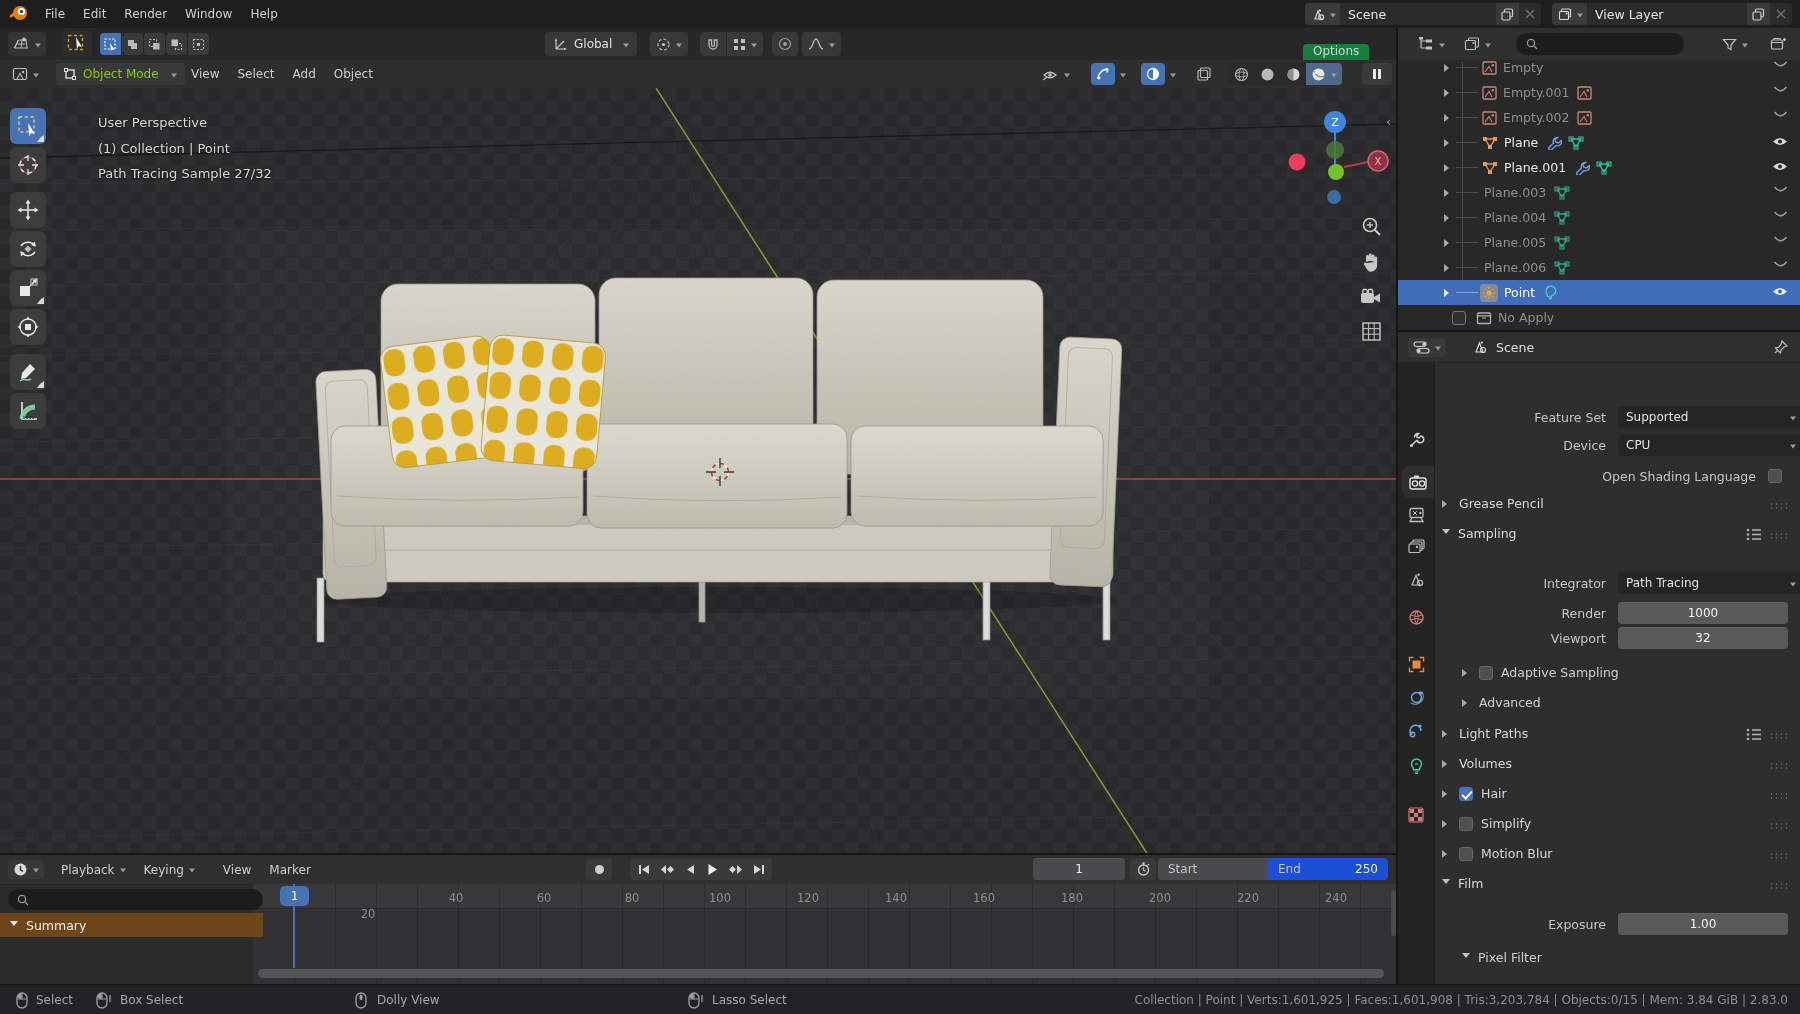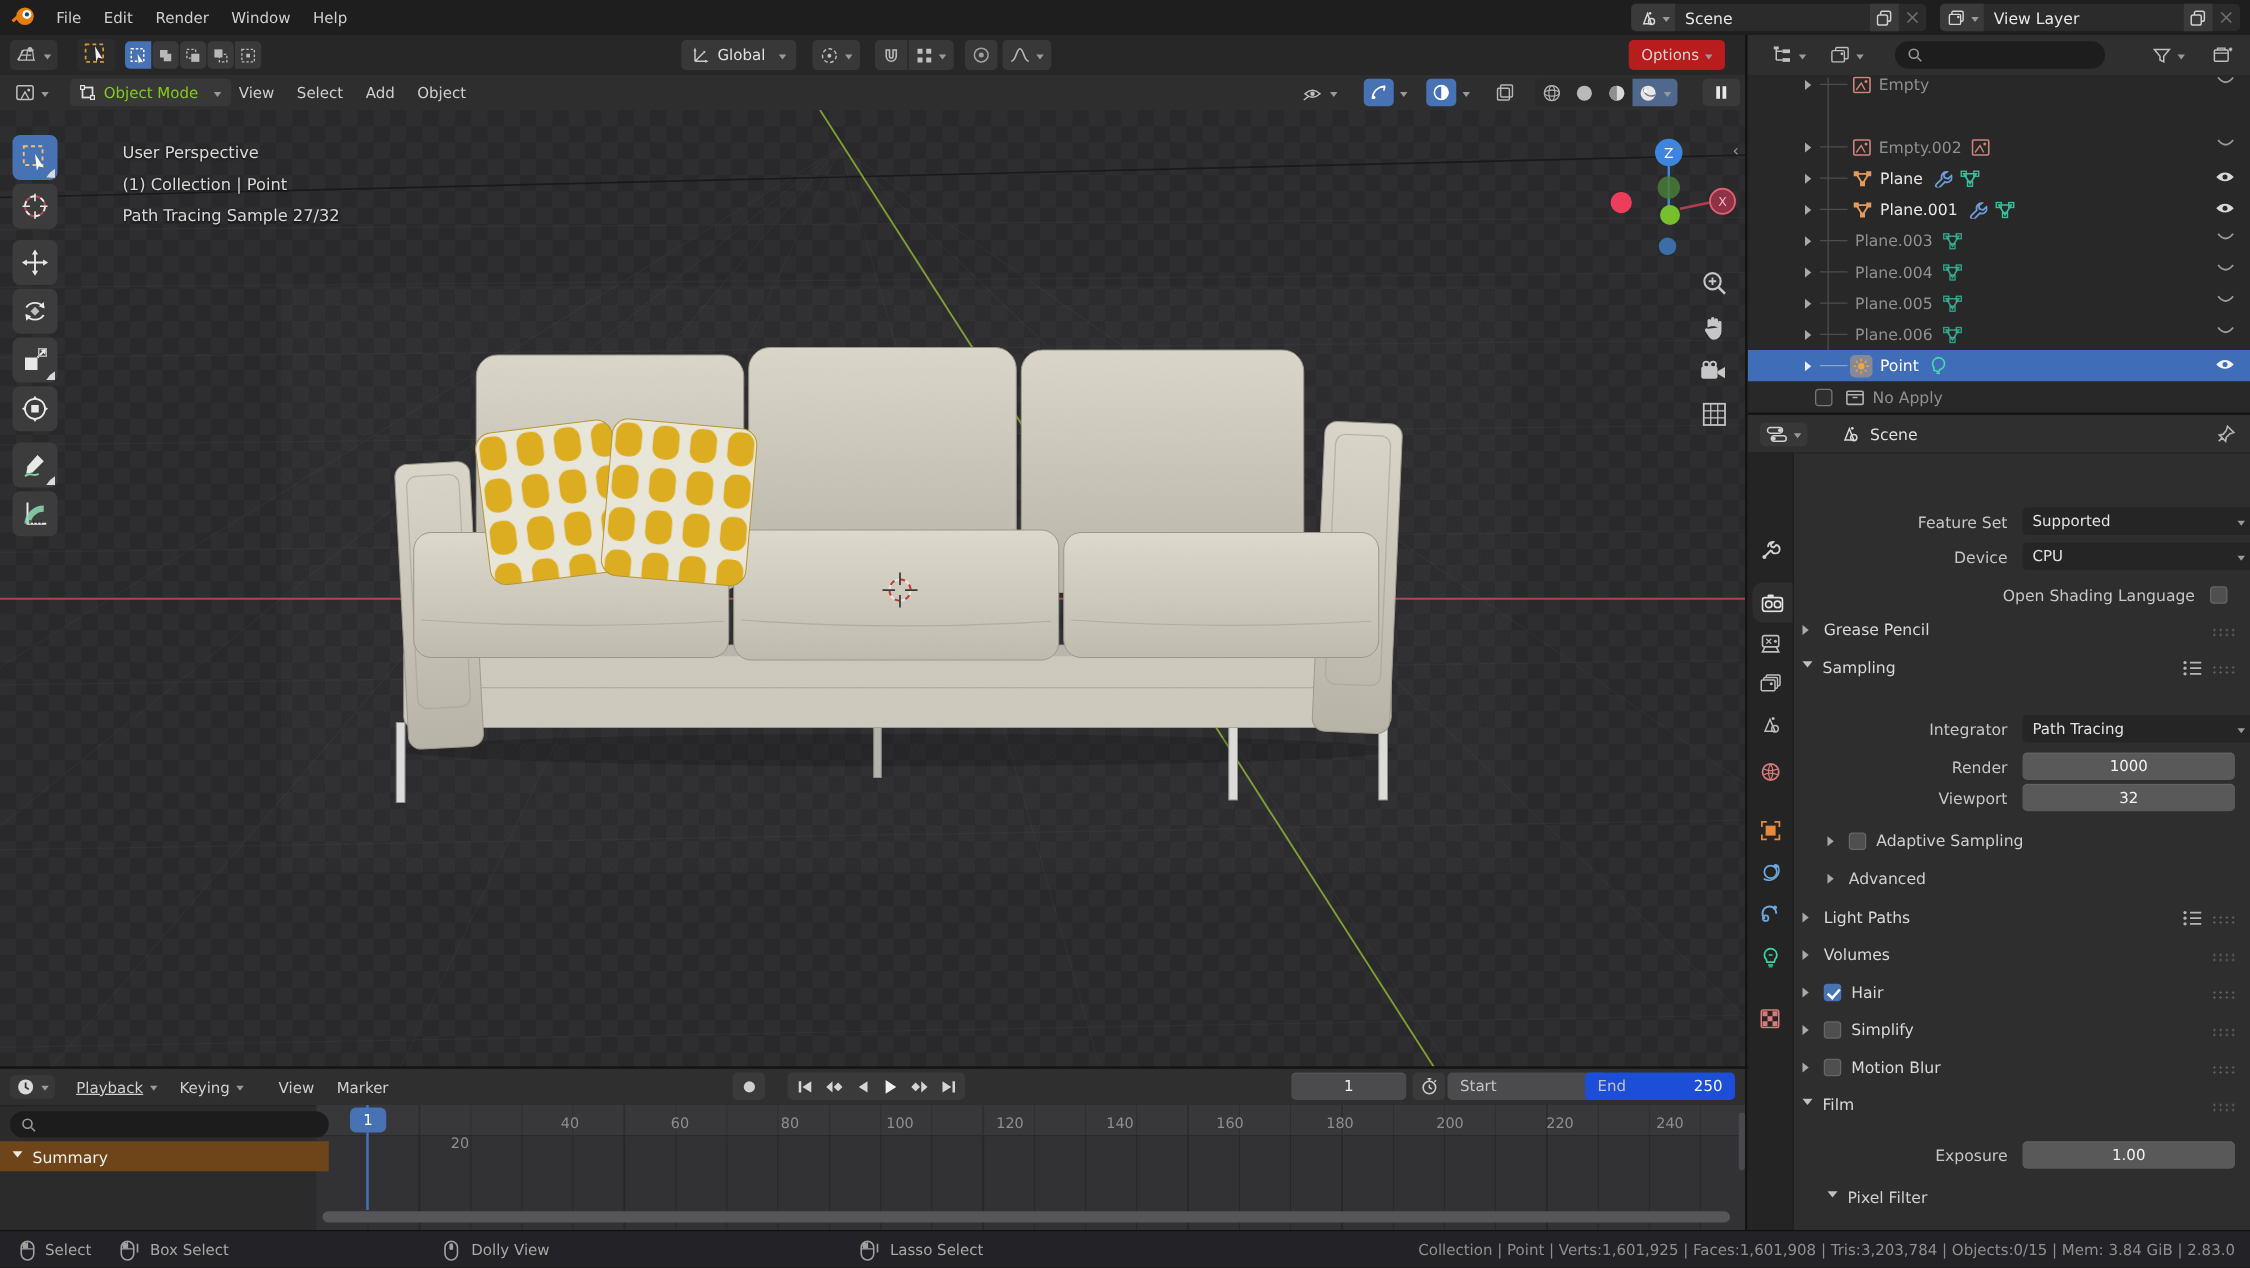--- a/index.html
+++ b/index.html
@@ -184,21 +184,21 @@
           <circle cx="7" cy="7" r="2" fill="#9f9f9f"></circle>
         </svg>
     </span>
     <span class="abs row" style="left:802px;top:4px;height:24px;padding:0 6px;background:#383838;border-radius:4px;">
       <svg width="16" height="12" viewBox="0 0 16 12">
           <path d="M1 11 C5 11 5 1 8 1 C11 1 11 11 15 11" fill="none" stroke="#b9b9b9" stroke-width="1.3"></path>
         </svg>
       <span class="chev"></span>
     </span>
 
-    <span class="abs row" style="left:1303px;top:4px;height:24px;padding:0 10px;background:#b91c1c;border-radius:4px;">
+    <span class="abs row" style="left:1303px;top:16px;height:24px;padding:0 10px;background:#15803d;border-radius:4px;flex-direction:column;">
       <span style="color:#d5d5d5;">Options</span>
       <span class="chev"></span>
     </span>
   </div>
 
   <div class="abs" style="left:1398px;top:28px;width:402px;height:32px;background:#2f2f2f;border-bottom:1px solid #1b1b1b;">
     <span class="abs row" style="left:16px;top:5px;height:22px;padding:0 4px;">
       <svg width="16" height="14" viewBox="0 0 16 14">
           <path d="M3 1 V11 M3 4 H8 M3 11 H8" stroke="#c0c0c0" stroke-width="1.2" fill="none"></path>
           <rect x="8" y="2.5" width="6" height="3" fill="#c0c0c0"></rect>
@@ -539,20 +539,40 @@
           <path d="M3 11 L7 5.5 L10 11" stroke="#cf8576" stroke-width="1.1" fill="none"></path>
           <circle cx="10.8" cy="4.2" r="1.2" fill="#cf8576"></circle>
         </svg>
       <span class="olname dim">Empty</span>
       <span class="eye">
           <svg width="15" height="9" viewBox="0 0 15 9">
             <path d="M1.5 1 Q7.5 8.5 13.5 1" fill="none" stroke="#9a9a9a" stroke-width="1.5"></path>
           </svg>
         </span>
     </div>
+    <div class="olrow" style="top:20px;">
+      <span class="tri-r" style="margin-left:46px;"></span>
+        <span style="width:22px;height:1px;background:#4d4d4d;margin-left:3px;"></span>
+      <svg width="15" height="14" viewBox="0 0 15 14" style="margin-left:4px;">
+          <rect x="1" y="1" width="13" height="12" rx="1" fill="none" stroke="#cf8576" stroke-width="1.3"></rect>
+          <path d="M3 11 L7 5.5 L10 11" stroke="#cf8576" stroke-width="1.1" fill="none"></path>
+          <circle cx="10.8" cy="4.2" r="1.2" fill="#cf8576"></circle>
+        </svg>
+      <span class="olname dim">Empty.001</span>
+      <svg width="15" height="14" viewBox="0 0 15 14" style="margin-left:8px;">
+          <rect x="1" y="1" width="13" height="12" rx="1" fill="none" stroke="#cf8576" stroke-width="1.3"></rect>
+          <path d="M3 11 L7 5.5 L10 11" stroke="#cf8576" stroke-width="1.1" fill="none"></path>
+          <circle cx="10.8" cy="4.2" r="1.2" fill="#cf8576"></circle>
+        </svg>
+      <span class="eye">
+          <svg width="15" height="9" viewBox="0 0 15 9">
+            <path d="M1.5 1 Q7.5 8.5 13.5 1" fill="none" stroke="#9a9a9a" stroke-width="1.5"></path>
+          </svg>
+        </span>
+    </div>
     <div class="olrow" style="top:45px;">
       <span class="tri-r" style="margin-left:46px;"></span>
         <span style="width:22px;height:1px;background:#4d4d4d;margin-left:3px;"></span>
       <svg width="15" height="14" viewBox="0 0 15 14" style="margin-left:4px;">
           <rect x="1" y="1" width="13" height="12" rx="1" fill="none" stroke="#cf8576" stroke-width="1.3"></rect>
           <path d="M3 11 L7 5.5 L10 11" stroke="#cf8576" stroke-width="1.1" fill="none"></path>
           <circle cx="10.8" cy="4.2" r="1.2" fill="#cf8576"></circle>
         </svg>
       <span class="olname dim">Empty.002</span>
       <svg width="15" height="14" viewBox="0 0 15 14" style="margin-left:8px;">
@@ -943,21 +963,21 @@
   <div class="abs" style="left:0;top:855px;width:1398px;height:129px;background:#2b2b2b;">
 
     <div class="abs row" style="left:0;top:0;width:1398px;height:29px;background:#2f2f2f;border-bottom:1px solid #232323;">
       <span class="row" style="margin-left:8px;padding:2px 5px;background:#383838;border-radius:4px;">
         <svg width="15" height="15" viewBox="0 0 15 15">
             <circle cx="7.5" cy="7.5" r="6" fill="#d8d8d8"></circle>
             <path d="M7.5 4 V7.8 L10 9.5" stroke="#2f2f2f" stroke-width="1.4" fill="none"></path>
           </svg>
         <span class="chev"></span>
       </span>
-      <span class="menu-item row" style="margin-left:8px;text-decoration:underline;">
+      <span class="menu-item row" style="margin-left:8px;">
           <span>Playback</span>
           <span class="chev"></span>
         </span>
       <span class="menu-item row">
           <span>Keying</span>
           <span class="chev"></span>
         </span>
       <span class="menu-item" style="margin-left:10px;">View</span>
       <span class="menu-item">Marker</span>
 

